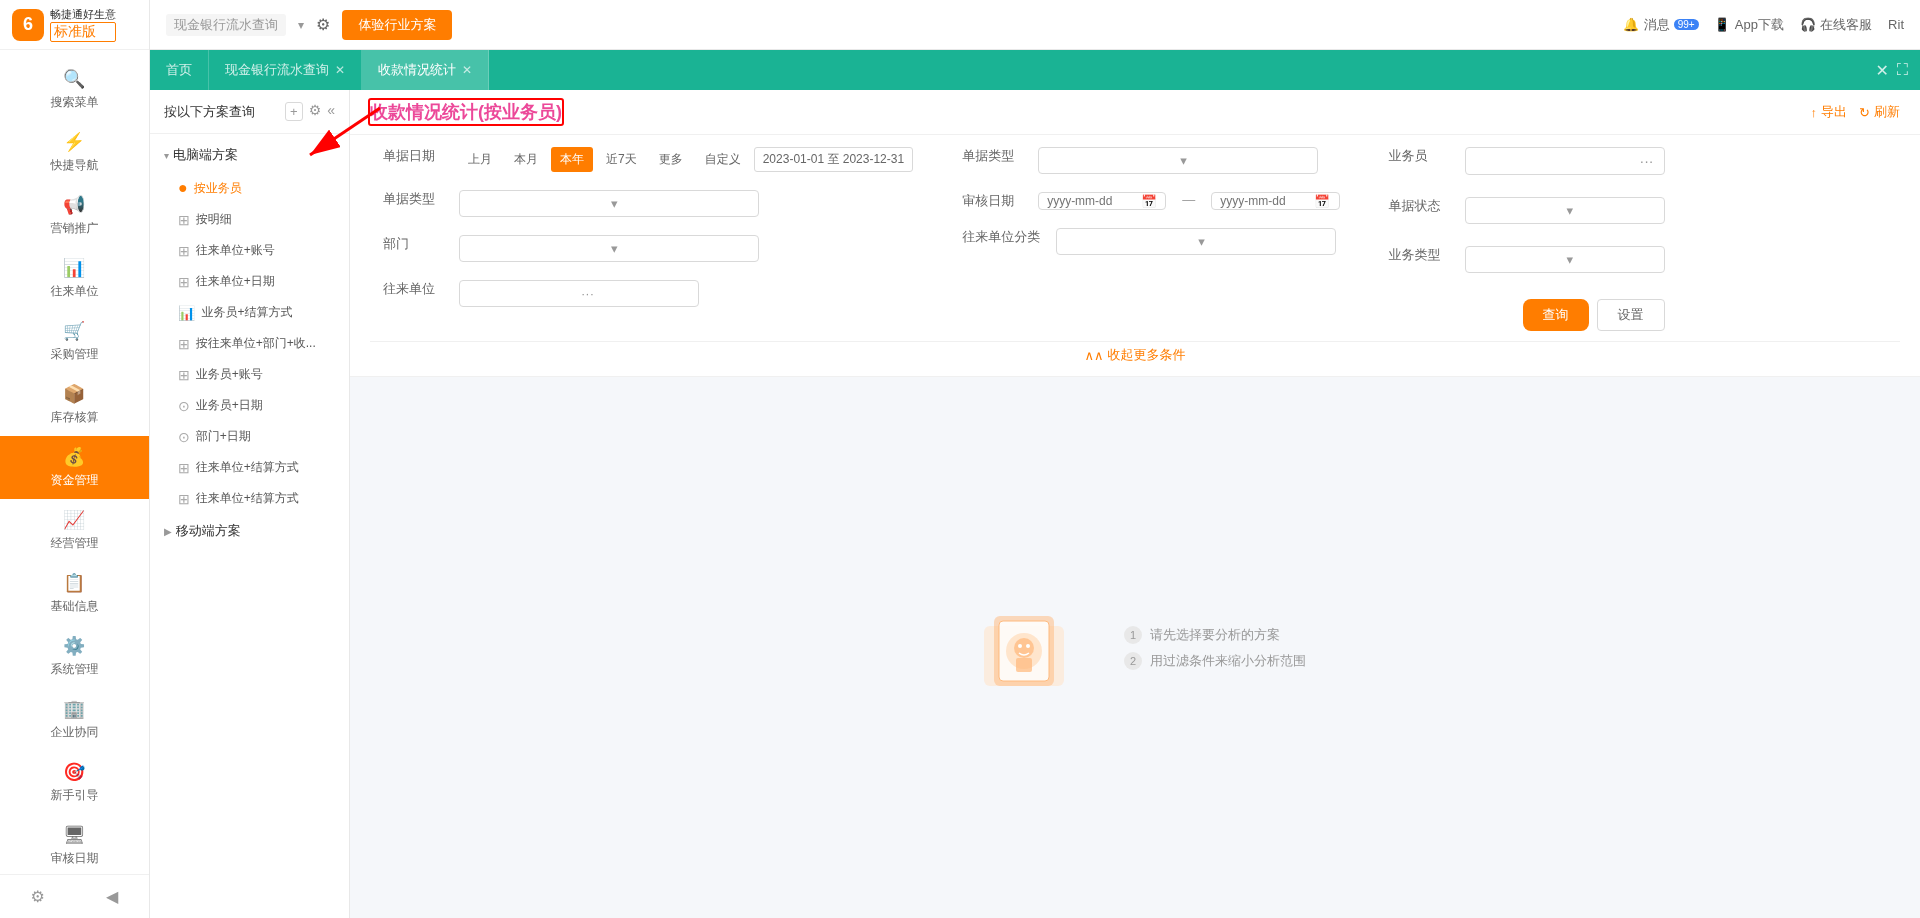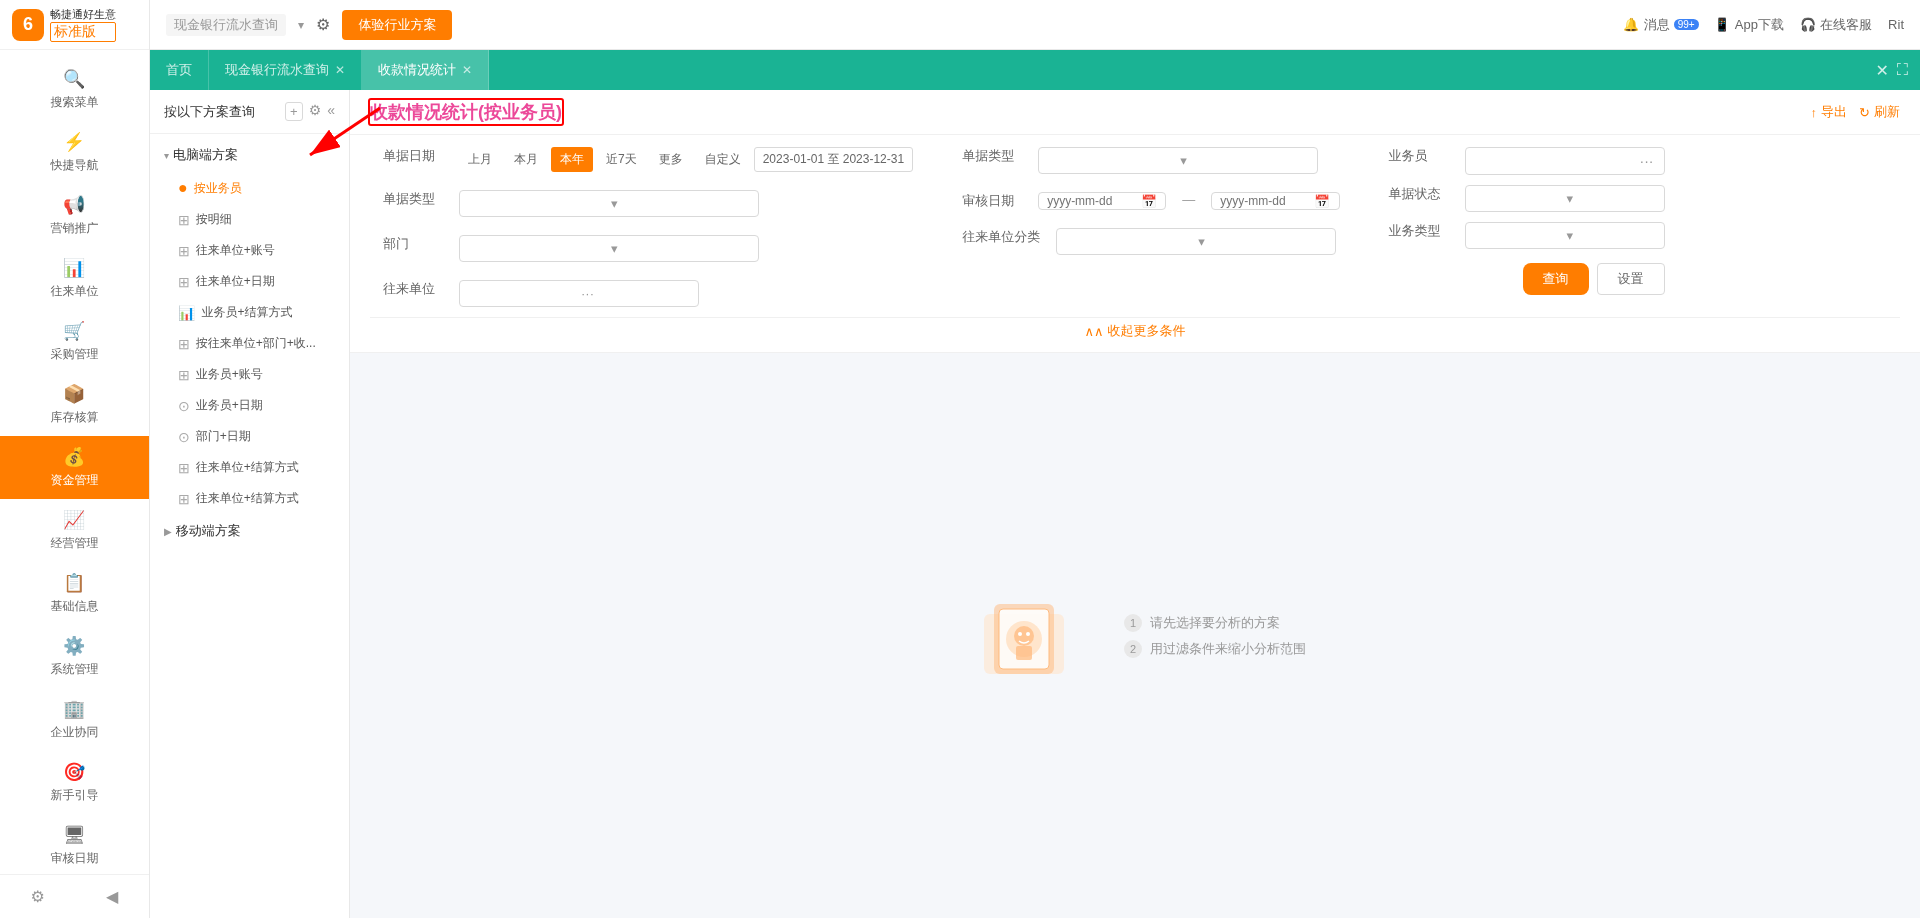--- a/index.html
+++ b/index.html
@@ -368,21 +368,21 @@
 
               <div class="filter-row">
                 <span class="filter-label">往来单位分类</span>
                 <div class="filter-select" style="min-width:280px;">
                   <span></span>
                   <span class="filter-dropdown-arrow">▾</span>
                 </div>
               </div>
             </div>
 
-            <div style="display:flex; flex-direction:column; gap:0; margin-left:20px;">
+            <div style="display:flex; flex-direction:column; gap:12px; margin-left:20px;">
 
               <div class="filter-row">
                 <span class="filter-label">业务员</span>
                 <div style="display:flex; align-items:center; gap:4px; border:1px solid #d9d9d9; border-radius:4px; padding:5px 10px; min-width:200px;">
                   <span style="flex:1; color:#999; font-size:13px;"></span>
                   <span style="color:#999; cursor:pointer; font-size:14px;">···</span>
                 </div>
               </div>
 
               <div class="filter-row">

